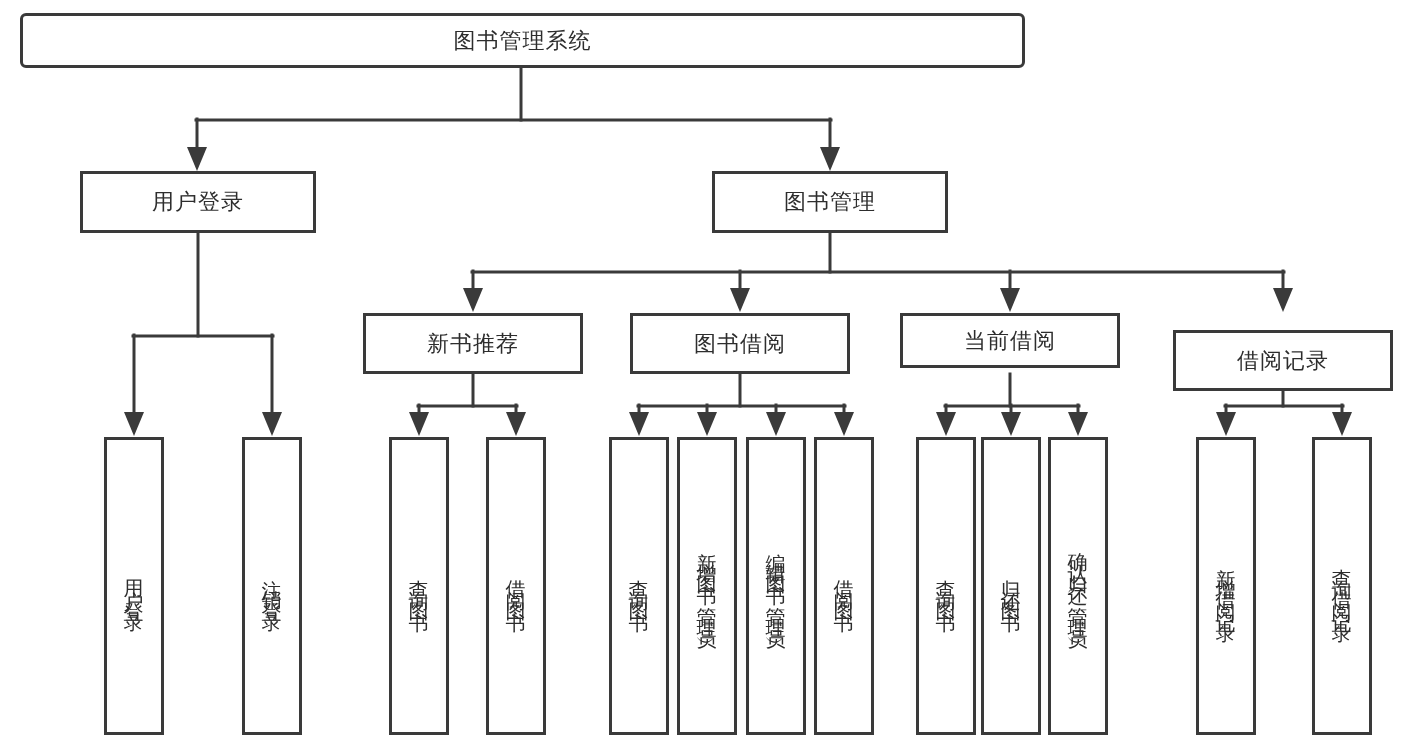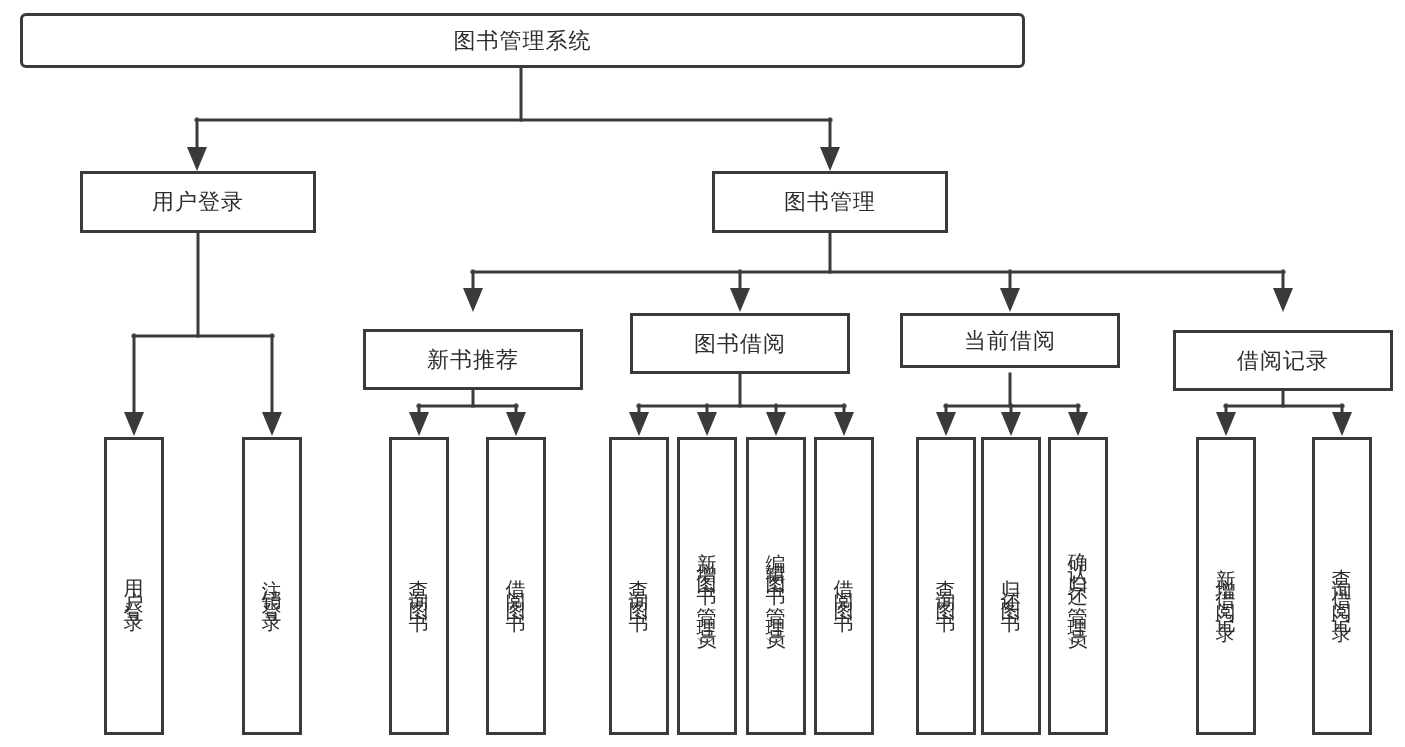--- a/index.html
+++ b/index.html
@@ -135,21 +135,21 @@
     <span class="h-label">图书管理系统</span>
   </div>
 
   <div class="box" style="left:80px; top:171px; width:236px; height:62px;">
     <span class="h-label">用户登录</span>
   </div>
   <div class="box" style="left:712px; top:171px; width:236px; height:62px;">
     <span class="h-label">图书管理</span>
   </div>
 
-  <div class="box" style="left:363px; top:313px; width:220px; height:61px;margin-top:16px;">
+  <div class="box" style="left:363px; top:313px; width:220px; height:61px;">
     <span class="h-label">新书推荐</span>
   </div>
   <div class="box" style="left:630px; top:313px; width:220px; height:61px;">
     <span class="h-label">图书借阅</span>
   </div>
   <div class="box" style="left:900px; top:313px; width:220px; height:55px;">
     <span class="h-label">当前借阅</span>
   </div>
   <div class="box" style="left:1173px; top:330px; width:220px; height:61px;">
     <span class="h-label">借阅记录</span>

